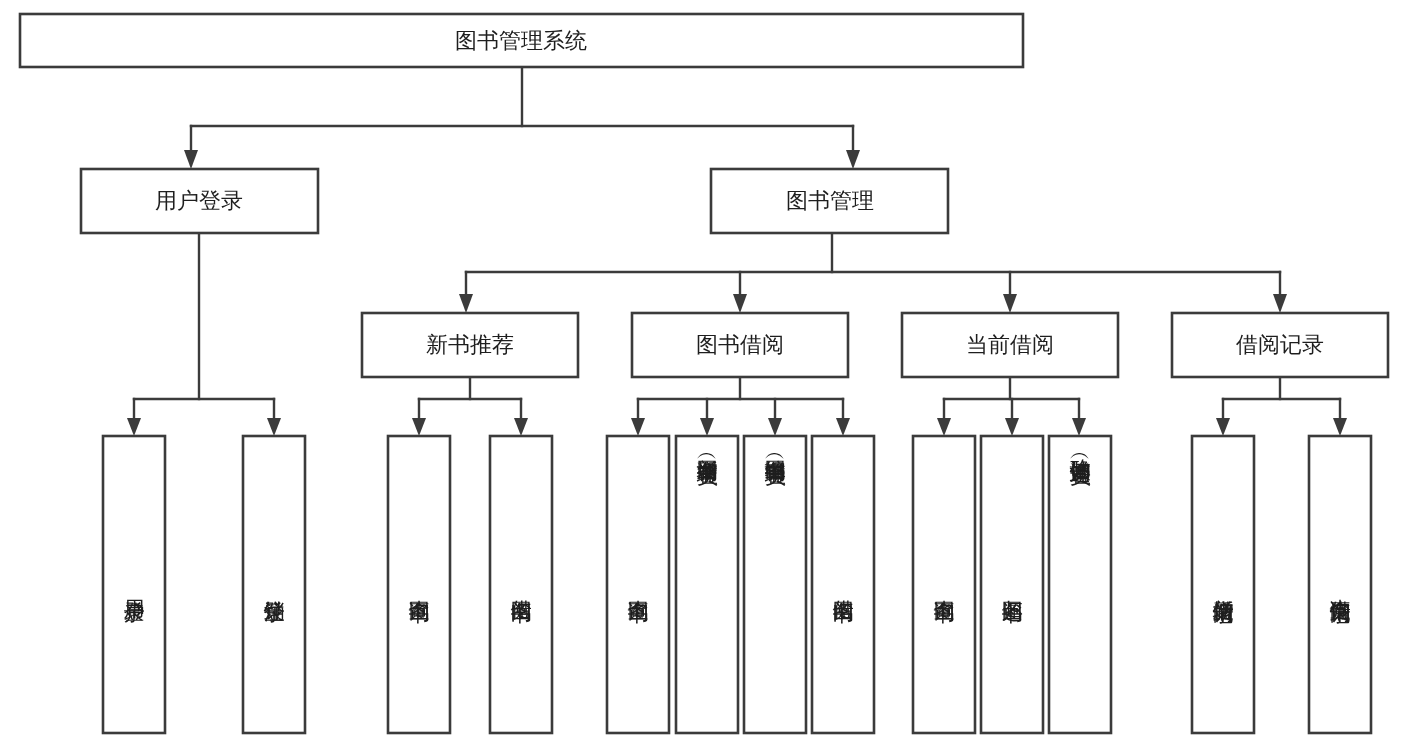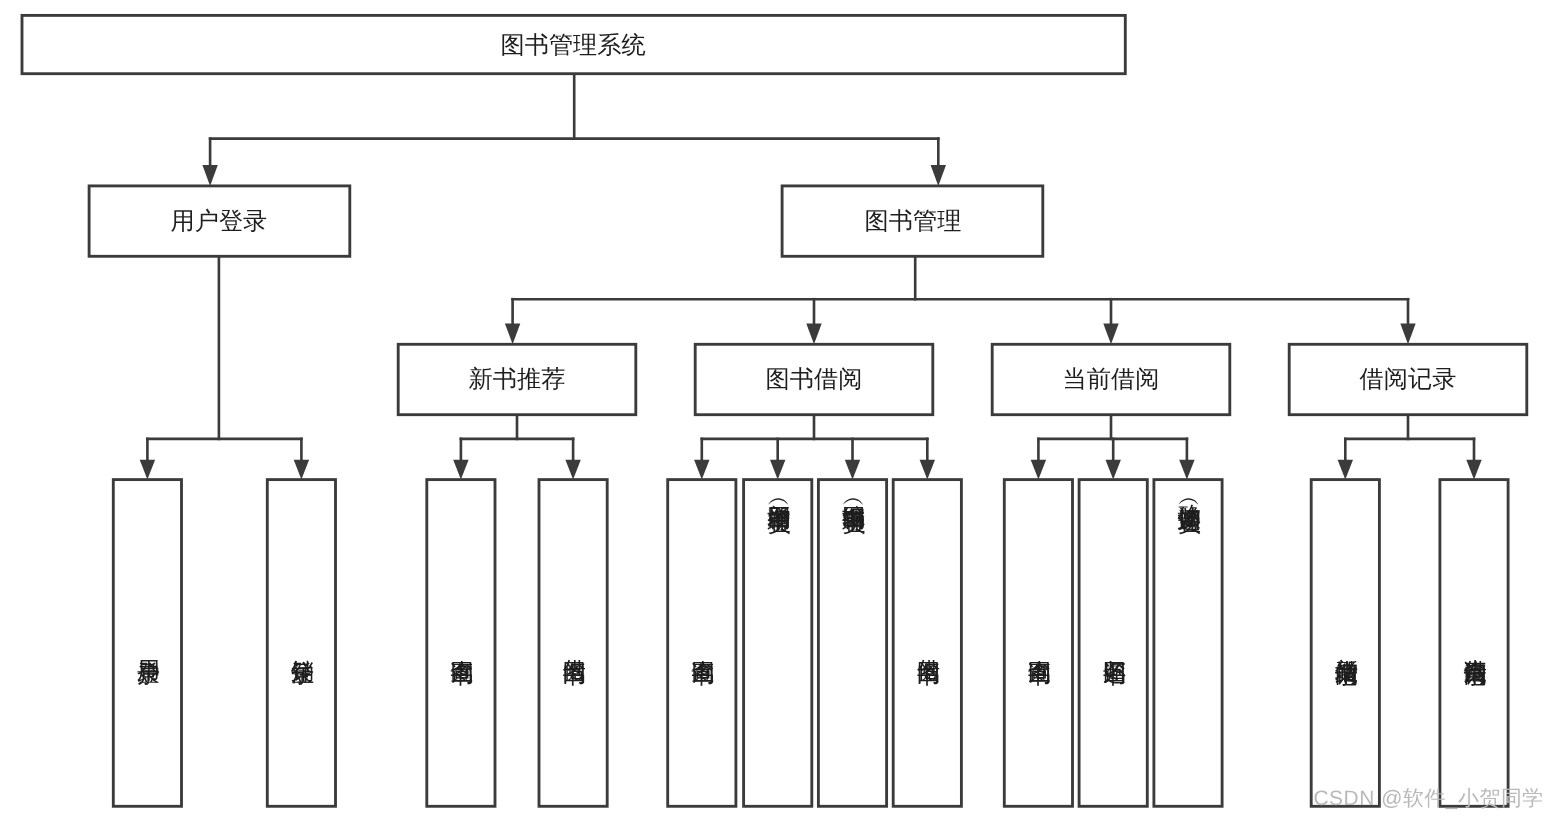--- a/index.html
+++ b/index.html
@@ -215,15 +215,14 @@
   <div class="node-label-v" style="left:607px;  top:436px; width:62px; height:297px;">查询图书</div>
   <div class="node-label-v" style="left:676px;  top:436px; width:62px; height:297px; justify-content:flex-start; padding-top:6px; box-sizing:border-box;">新增图书（管理员）</div>
   <div class="node-label-v" style="left:744px;  top:436px; width:62px; height:297px; justify-content:flex-start; padding-top:6px; box-sizing:border-box;">编辑图书（管理员）</div>
   <div class="node-label-v" style="left:812px;  top:436px; width:62px; height:297px;">借阅图书</div>
   <div class="node-label-v" style="left:913px;  top:436px; width:62px; height:297px;">查询图书</div>
   <div class="node-label-v" style="left:981px;  top:436px; width:62px; height:297px;">归还图书</div>
   <div class="node-label-v" style="left:1049px; top:436px; width:62px; height:297px; justify-content:flex-start; padding-top:6px; box-sizing:border-box;">确认归还（管理员）</div>
   <div class="node-label-v" style="left:1192px; top:436px; width:62px; height:297px;">新增借阅记录</div>
   <div class="node-label-v" style="left:1309px; top:436px; width:62px; height:297px;">查询借阅记录</div>
 
-  <div class="watermark" style="left:1194px; top:713px;">CSDN @软件_小贺同学</div>
 
 </div>
 
 </body></html>

